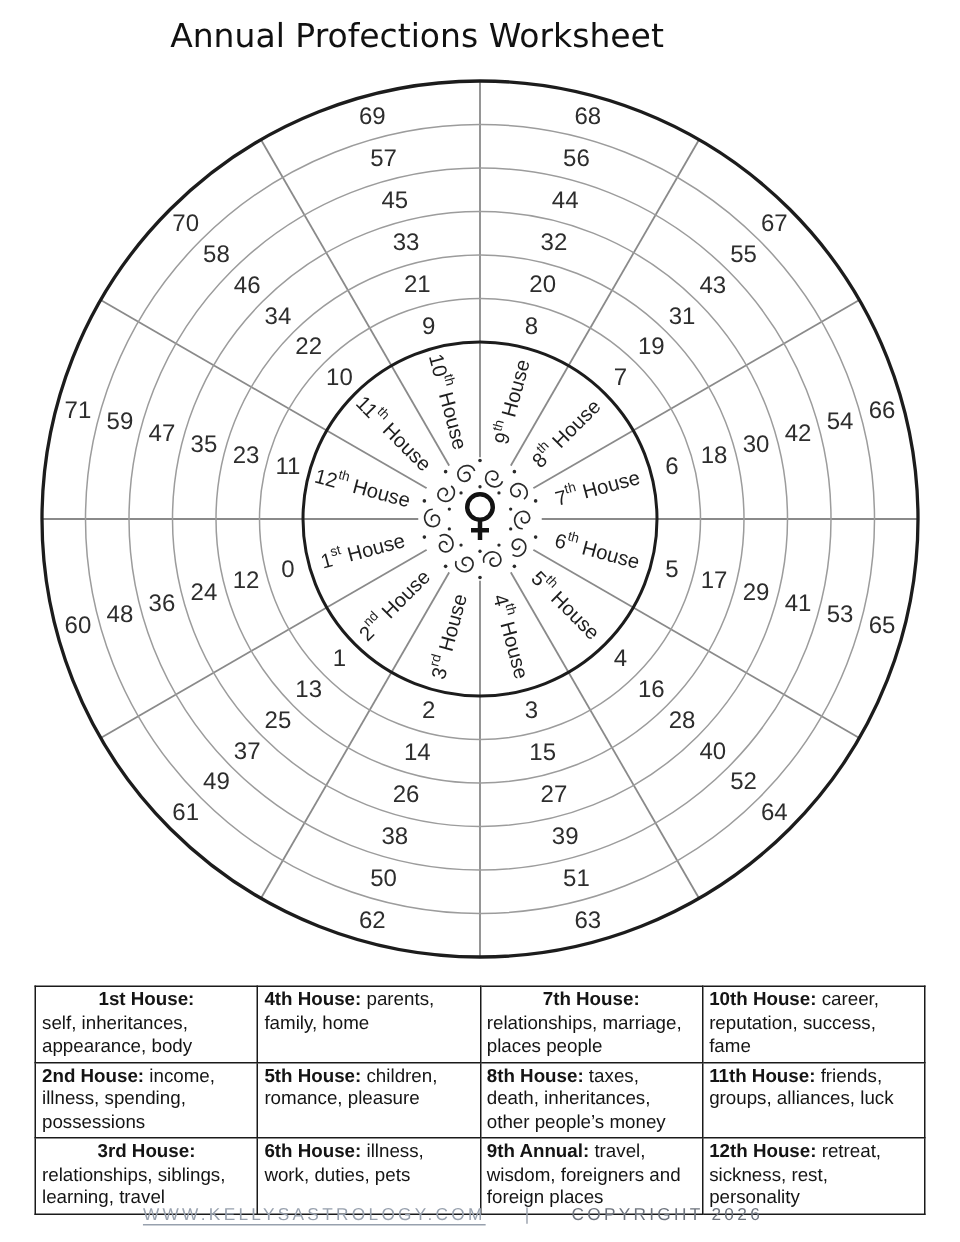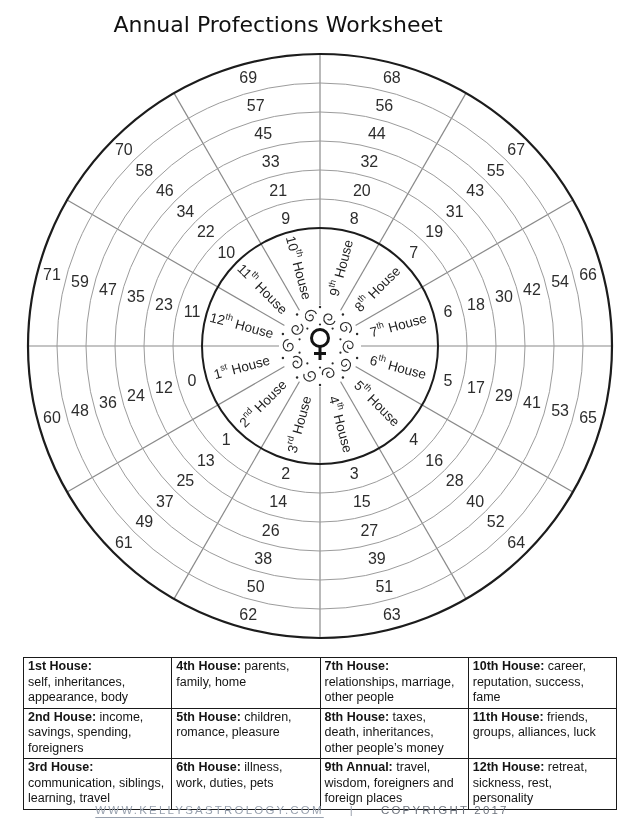--- a/index.html
+++ b/index.html
@@ -8,21 +8,21 @@
   .title{position:absolute;top:12px;left:0;width:556px;text-align:center;
          font-family:"DejaVu Sans",sans-serif;font-size:22px;font-weight:400;color:#111;}
   #wheel{position:absolute;top:0;left:0;}
   .num{font-family:"Liberation Sans",sans-serif;font-size:16px;fill:#2d2d2d;}
   .hlabel{font-family:"Liberation Sans",sans-serif;font-size:13.5px;fill:#1e1e1e;}
   .sup{font-size:9px;}
   table.houses{position:absolute;left:23px;top:657px;width:594px;border-collapse:collapse;
         table-layout:fixed;font-size:12.5px;line-height:15.5px;color:#141414;}
   table.houses td{border:1.5px solid #1a1a1a;vertical-align:top;padding:1px 4px 2px 4px;height:44px;}
   table.houses b{font-weight:bold;}
-  table.houses b.blk{display:block;}
+  table.houses b.blk{display:block;text-align:center;}
   .footer{position:absolute;top:804px;left:0;width:604px;display:flex;justify-content:center;
           align-items:baseline;gap:26px;font-size:11.5px;letter-spacing:2.2px;}
   .site{color:#98a1ae;text-decoration:underline;text-underline-offset:3px;text-decoration-thickness:1px;}
   .sep{color:#9aa1ad;}
   .copy{color:#6e747e;}
 </style>
 </head>
 <body>
 
 <div class="title">Annual Profections Worksheet</div>
@@ -169,35 +169,35 @@
       <line x1="0" y1="2.5" x2="0" y2="16"></line>
       <line x1="-6" y1="9.5" x2="6" y2="9.5"></line>
     </g>
   </svg>
 
 <table class="houses">
   <tbody id="houses-tbody">
       <tr>
         <td><b class="blk">1st House:</b> <span>self, inheritances, appearance, body</span></td>
         <td><b>4th House:</b> <span>parents, family, home</span></td>
-        <td><b class="blk">7th House:</b> <span>relationships, marriage, other people</span></td>
+        <td><b class="blk">7th House:</b> <span>relationships, marriage, places people</span></td>
         <td><b>10th House:</b> <span>career, reputation, success, fame</span></td>
       </tr>
       <tr>
-        <td><b>2nd House:</b> <span>income, savings, spending, foreigners</span></td>
+        <td><b>2nd House:</b> <span>income, illness, spending, possessions</span></td>
         <td><b>5th House:</b> <span>children, romance, pleasure</span></td>
         <td><b>8th House:</b> <span>taxes, death, inheritances, other people’s money</span></td>
         <td><b>11th House:</b> <span>friends, groups, alliances, luck</span></td>
       </tr>
       <tr>
-        <td><b class="blk">3rd House:</b> <span>communication, siblings, learning, travel</span></td>
+        <td><b class="blk">3rd House:</b> <span>relationships, siblings, learning, travel</span></td>
         <td><b>6th House:</b> <span>illness, work, duties, pets</span></td>
         <td><b>9th Annual:</b> <span>travel, wisdom, foreigners and foreign places</span></td>
         <td><b>12th House:</b> <span>retreat, sickness, rest, personality</span></td>
       </tr>
     </tbody>
 </table>
 
 <div class="footer">
   <a class="site" href="#">WWW.KELLYSASTROLOGY.COM</a>
   <span class="sep">|</span>
-  <span class="copy">COPYRIGHT 2017</span>
+  <span class="copy">COPYRIGHT 2026</span>
 </div>
 
 </body></html>

